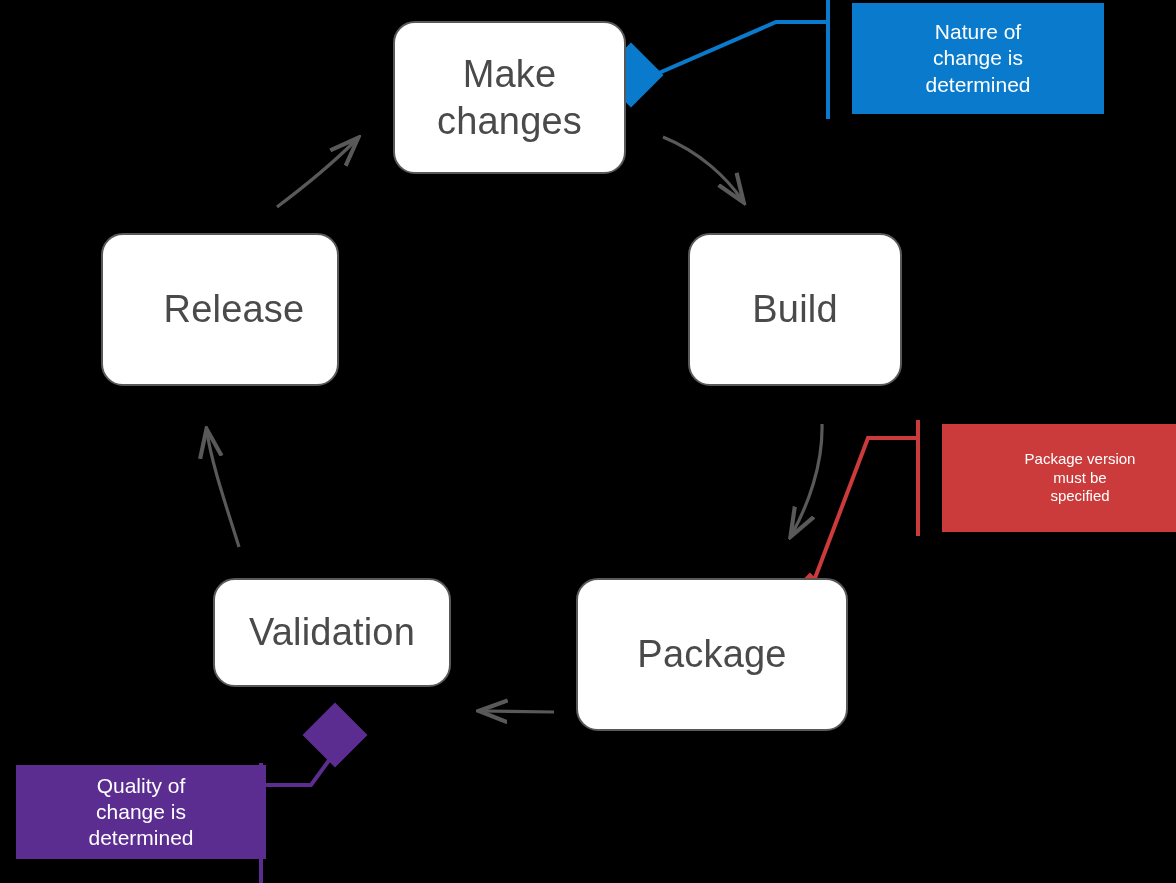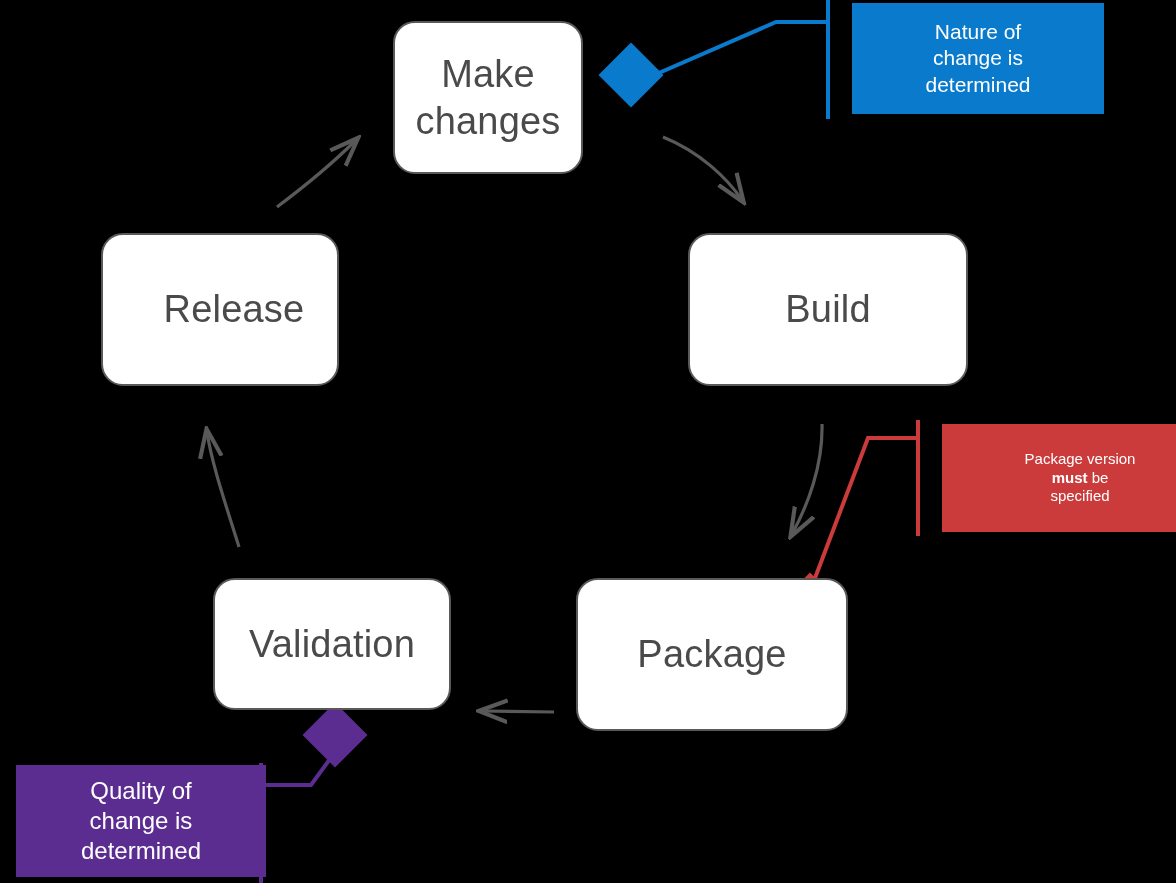--- a/index.html
+++ b/index.html
@@ -38,24 +38,24 @@
     font-size: 38px;
     font-weight: 400;
     line-height: 1.22;
     letter-spacing: 0.2px;
     z-index: 3;
   }
   .node-label {
     display: block;
     white-space: pre-line;
   }
-  #node-make-changes { left: 393px; top: 21px;  width: 190px; height: 153px; }
+  #node-make-changes { left: 393px; top: 21px;  width: 233px; height: 153px; }
   #node-release      { left: 101px; top: 233px; width: 238px; height: 153px; padding-left: 28px; }
-  #node-build        { left: 688px; top: 233px; width: 280px; height: 153px; }
-  #node-validation   { left: 213px; top: 578px; width: 238px; height: 132px; justify-content: center; }
+  #node-build        { left: 688px; top: 233px; width: 214px; height: 153px; }
+  #node-validation   { left: 213px; top: 578px; width: 238px; height: 109px; justify-content: center; }
   #node-package      { left: 576px; top: 578px; width: 272px; height: 153px; }
 
   
   .callout {
     position: absolute;
     box-sizing: border-box;
     color: #FFFFFF;
     text-align: center;
     display: flex;
     align-items: center;
@@ -69,25 +69,25 @@
     left: 836px; top: 3px; width: 252px; height: 111px;
     background: #0A7BCC;
     font-size: 21px;
   }
   #callout-red {
     left: 926px; top: 424px; width: 276px; height: 108px;
     background: #CC3B3B;
     font-size: 15px;
   }
   #callout-purple {
-    left: 0px; top: 765px; width: 250px; height: 112px;
+    left: 0px; top: 765px; width: 250px; height: 94px;
     background: #5C2D91;
-    font-size: 24px;
+    font-size: 21px;
   }
-  .bold-word { font-weight: 700; }
+  .bold-word { font-weight: 400; }
 
   
   .tick-bar { position: absolute; z-index: 4; }
   #tick-blue   { left: 826px; top: 0px;   width: 4px; height: 119px; background: #0A7BCC; }
   #tick-red    { left: 916px; top: 420px; width: 4px; height: 116px; background: #CC3B3B; }
   #tick-purple { left: 259px; top: 763px; width: 4px; height: 120px; background: #5C2D91; }
 </style>
 </head>
 <body>
 

